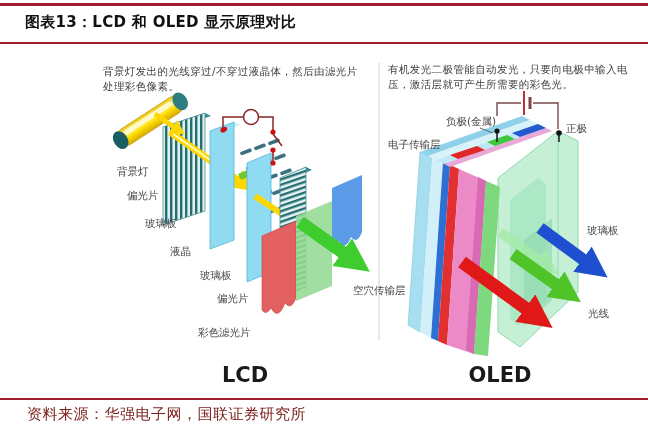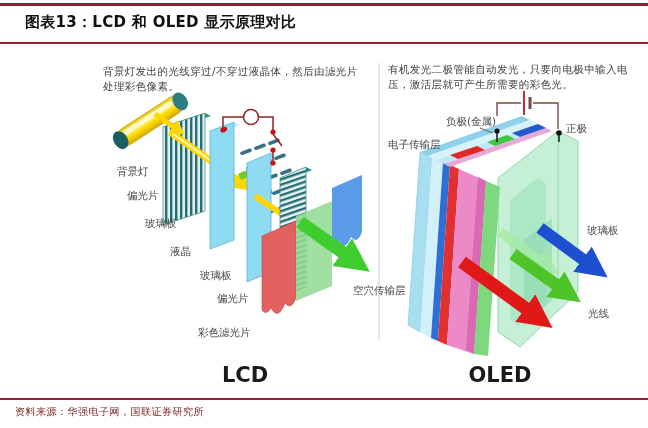--- a/index.html
+++ b/index.html
@@ -9,23 +9,23 @@
   }
   .rule{position:absolute;left:0;width:648px;background:#9E1B30;}
   #rule-top{top:3px;height:3px;}
   #rule-under-title{top:42px;height:2px;}
   #rule-bottom{top:398px;height:2px;}
   #fig-title{
     position:absolute;left:25px;top:13px;width:632px;
     font-size:15px;font-weight:bold;color:#111111;letter-spacing:0.3px;
   }
   #fig-source{
-    position:absolute;left:15px;top:405px;width:620px;
+    position:absolute;left:27px;top:405px;width:620px;
     font-family:"Liberation Serif","DejaVu Serif",serif;
-    font-size:10px;color:#7A221C;letter-spacing:0.5px;
+    font-size:15px;color:#7A221C;letter-spacing:0.5px;
   }
   #diagram-svg{position:absolute;left:0;top:46px;}
   text{font-family:"DejaVu Sans","Liberation Sans",sans-serif;}
   .lbl{font-size:10.5px;fill:#474747;}
   .desc{font-size:10.5px;fill:#3F3F3F;letter-spacing:0.4px;}
   .caption{font-size:21px;font-weight:bold;fill:#1A1A1A;}
 </style>
 </head>
 <body>
 

